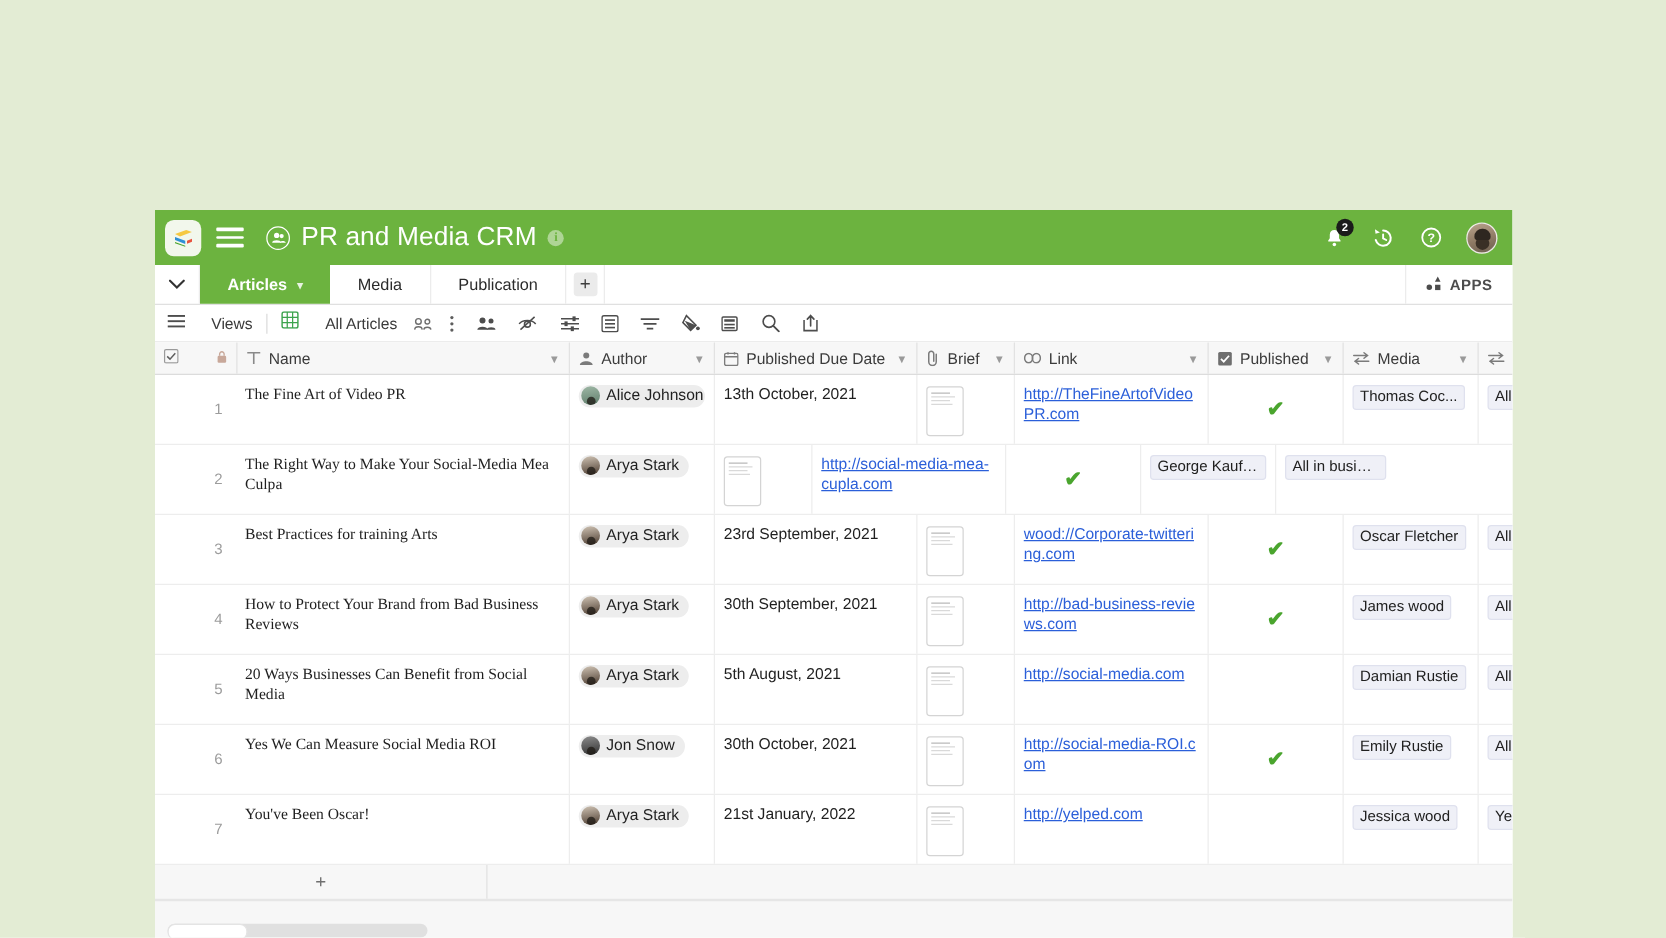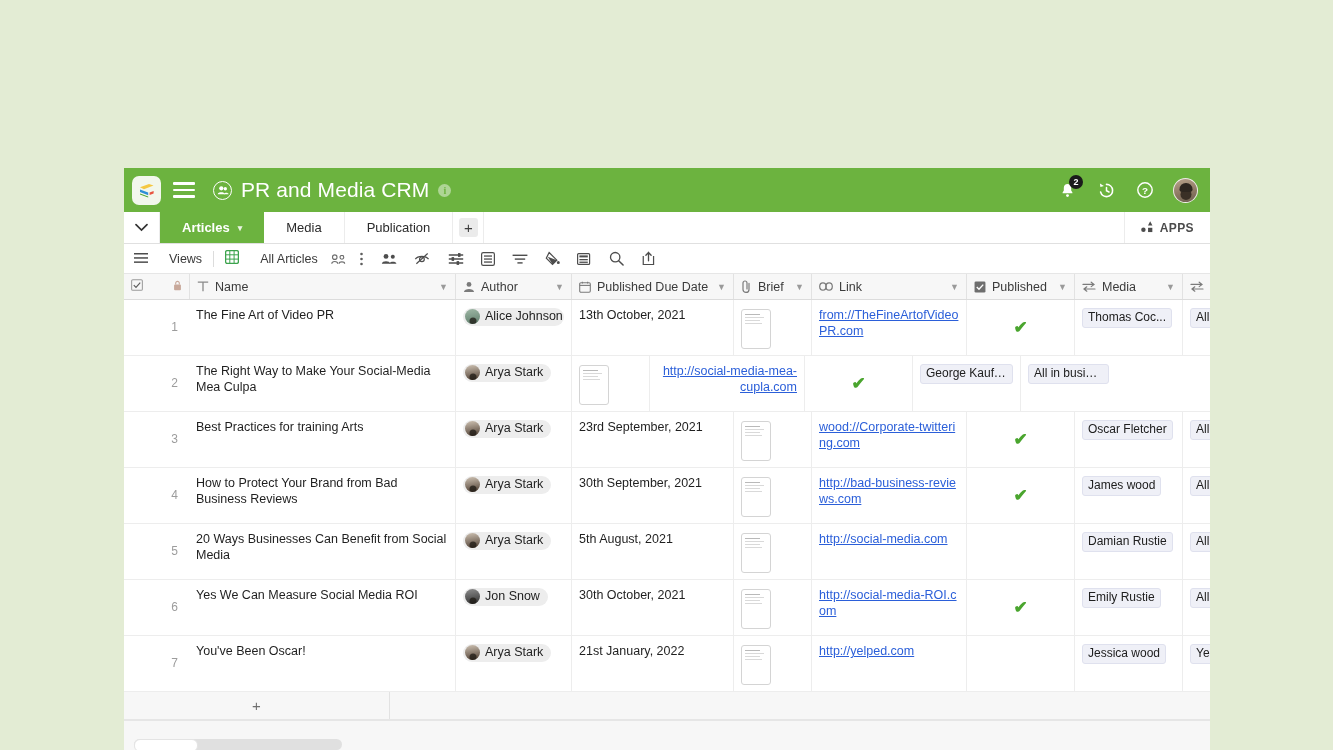--- a/index.html
+++ b/index.html
@@ -212,21 +212,21 @@
     overflow: hidden;
     position: relative;
     line-height: 15.5px;
   }
   .cell.rownum {
     display:flex; align-items:center; justify-content:flex-end;
     padding-right: 12px; padding-top:0;
     color:#9c9c9c; font-size:12px;
     border-right:none;
   }
-  .cell.name { padding-left: 4px; }
+  .cell.name { padding-left: 4px; font-family: Liberation Serif, serif; }
   .cell.name .nm { padding-left: 2px; }
 
   .chip-person {
     display:inline-flex; align-items:center;
     background:#ededed; border-radius:11px;
     padding: 1px 8px 1px 2px;
     max-width: 100%;
   }
   .chip-person .av {
     width:15px;height:15px;border-radius:50%;
@@ -638,21 +638,21 @@
             </span></div>
           <div class="cell" style="width: 162px;">13th October, 2021</div>
           <div class="cell" style="width: 78px;">
             <div class="doc-thumb">
               <i class="t"></i>
               <i class="w1"></i>
               <i class="w2"></i>
               <i class="w3"></i>
             </div>
           </div>
-          <div class="cell" style="width: 155px;"><span class="url">from://TheFineArtofVideoPR.com</span></div>
+          <div class="cell" style="width: 155px;"><span class="url">http://TheFineArtofVideoPR.com</span></div>
           <div class="cell pub" style="width: 108px;">
             <span class="tick">✔</span>
           </div>
           <div class="cell" style="width: 108px;"><span class="chip-link">Thomas Coc...</span></div>
           <div class="cell" style="width: 95px; border-right: none;"><span class="chip-link">All Art Videos</span></div>
         </div>
         <div class="row">
           <div class="cell rownum" style="width: 66px;">2</div>
           <div class="cell name" style="width: 266px;">
             <div class="nm">The Right Way to Make Your Social-Media Mea Culpa</div>
@@ -662,21 +662,21 @@
               <span class="pn">Arya Stark</span>
             </span></div>
           <div class="cell" style="width: 78px;">
             <div class="doc-thumb">
               <i class="t"></i>
               <i class="w1"></i>
               <i class="w2"></i>
               <i class="w3"></i>
             </div>
           </div>
-          <div class="cell" style="width: 155px; text-align: right;"><span class="url">http://social-media-mea-cupla.com</span></div>
+          <div class="cell" style="width: 155px;"><span class="url">http://social-media-mea-cupla.com</span></div>
           <div class="cell pub" style="width: 108px;">
             <span class="tick">✔</span>
           </div>
           <div class="cell" style="width: 108px;"><span class="chip-link">George Kauff...</span></div>
           <div class="cell" style="width: 95px; border-right: none;"><span class="chip-link">All in business</span></div>
         </div>
         <div class="row">
           <div class="cell rownum" style="width: 66px;">3</div>
           <div class="cell name" style="width: 266px;">
             <div class="nm">Best Practices for training Arts</div>

